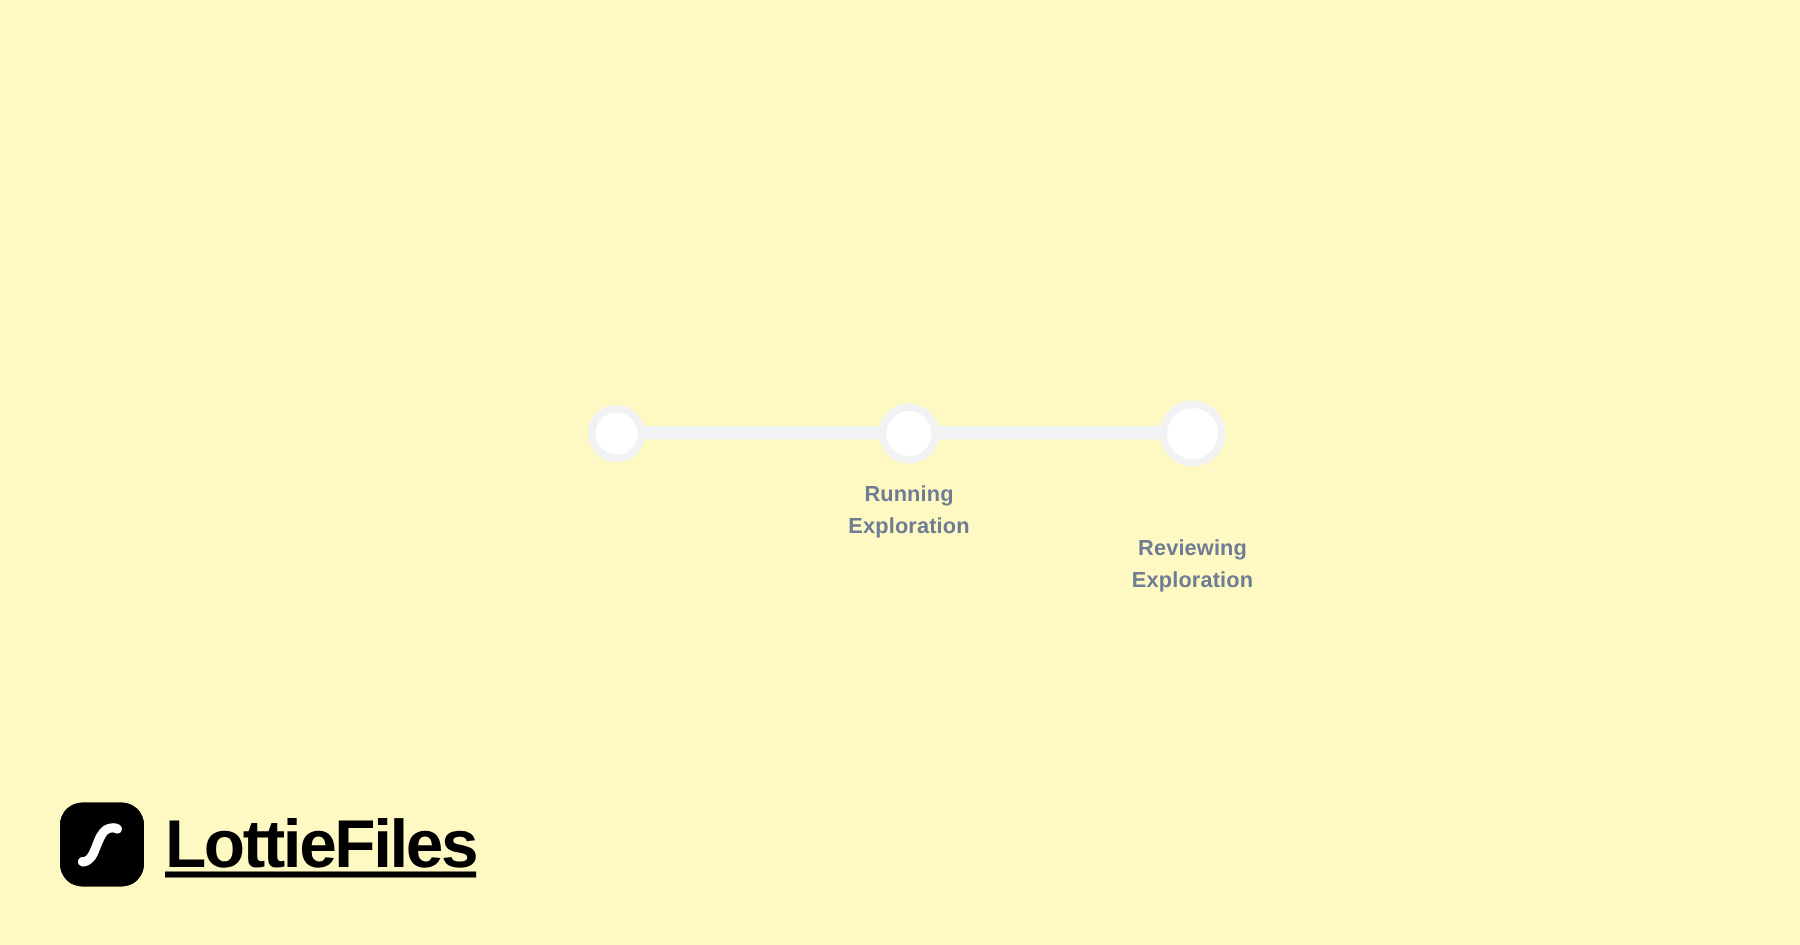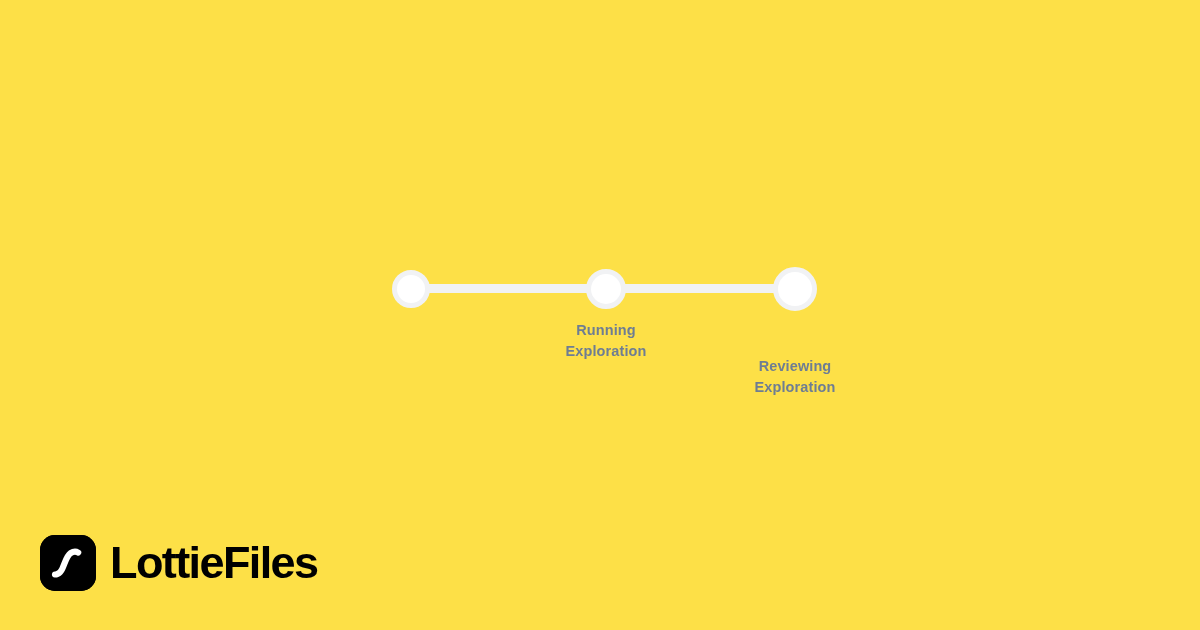--- a/index.html
+++ b/index.html
@@ -13,21 +13,21 @@
     background: #ffffff;
     font-family: "Liberation Sans", "DejaVu Sans", sans-serif;
     overflow: hidden;
     position: relative;
   }
 
   .canvas {
     position: relative;
     width: 1200px;
     height: 630px;
-    background: #fde047;
+    background: #fef9c3;
   }
 
   
   .stepper {
     position: absolute;
     left: 0;
     top: 0;
     width: 1200px;
     height: 630px;
     pointer-events: none;
@@ -113,20 +113,21 @@
   }
 
   
   .logo {
     position: absolute;
     left: 40px;
     top: 535px;
     display: flex;
     align-items: center;
     gap: 14px;
+    text-decoration: underline;
   }
   .logo-mark {
     width: 56px;
     height: 56px;
     border-radius: 15px;
     background: #000000;
     display: block;
     flex: 0 0 auto;
   }
   .logo-mark svg {

